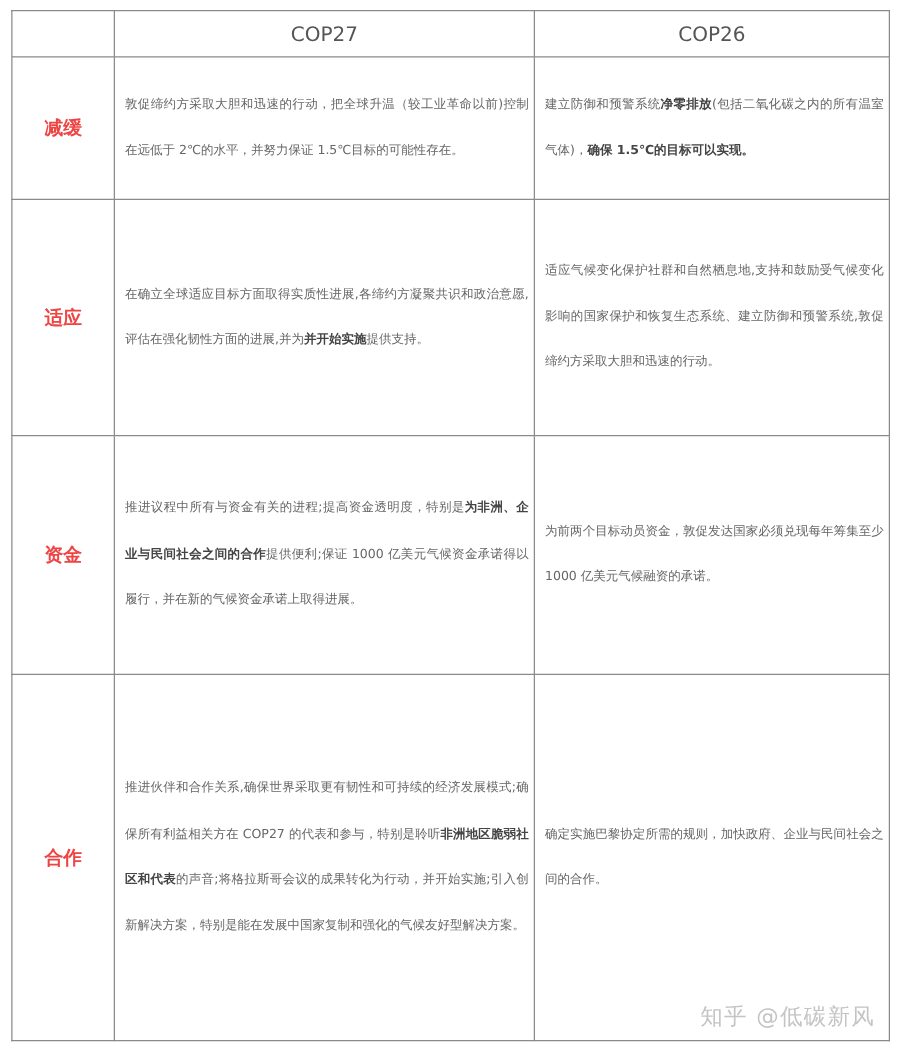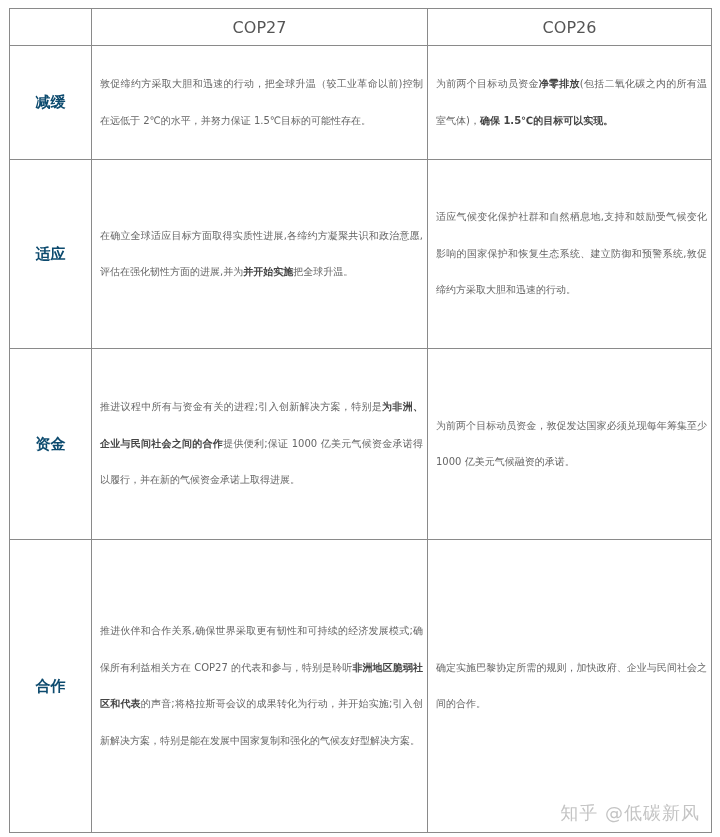--- a/index.html
+++ b/index.html
@@ -2,21 +2,21 @@
 <html><head>
 <meta charset="utf-8">
 <style>
   html, body { margin: 0; padding: 0; background: #ffffff; }
   body { width: 720px; height: 837px; position: relative; overflow: hidden;
          font-family: "DejaVu Sans", "Liberation Sans", sans-serif; color: #555555; }
   table.cmp { position: absolute; left: 9px; top: 8px; width: 702px; border-collapse: collapse; table-layout: fixed; }
   table.cmp td, table.cmp th { border: 1px solid #8a8a8a; vertical-align: middle; padding: 0; }
   col.c0 { width: 82px; } col.c1 { width: 336px; } col.c2 { width: 284px; }
   th { height: 36px; font-size: 16px; font-weight: normal; color: #555; text-align: center; }
-  td.rowhead { text-align: center; font-size: 15px; font-weight: bold; color: #0c4a6e; }
+  td.rowhead { text-align: center; font-size: 15px; font-weight: bold; color: #ef4444; }
   td.cell { font-size: 10px; line-height: 36.5px; padding: 0 4px 0 8px !important; text-align: justify; color: #666; word-break: break-all; }
   td.cell b { color: #444; }
   tr.r1 td { height: 113px; }
   tr.r2 td { height: 188px; }
   tr.r3 td { height: 190px; }
   tr.r4 td { height: 292px; margin-top: 20px; }
   .wm { position: absolute; right: 20px; bottom: 12px; font-size: 18px; color: #c4c4c4; letter-spacing: 1px; margin-top: 32px; }
 </style>
 </head>
 <body>
@@ -31,30 +31,30 @@
     <tr>
       <th></th>
       <th>COP27</th>
       <th>COP26</th>
     </tr>
   </thead>
   <tbody>
     <tr class="r1">
       <td class="rowhead">减缓</td>
       <td class="cell"><span>敦促缔约方采取大胆和迅速的行动，把全球升温（较工业革命以前)控制在远低于 2℃的水平，并努力保证 1.5℃目标的可能性存在。</span></td>
-      <td class="cell"><span>为前两个目标动员资金</span><b>净零排放</b><span>(包括二氧化碳之内的所有温室气体)，</span><b>确保 1.5℃的目标可以实现。</b></td>
+      <td class="cell"><span>建立防御和预警系统</span><b>净零排放</b><span>(包括二氧化碳之内的所有温室气体)，</span><b>确保 1.5℃的目标可以实现。</b></td>
     </tr>
     <tr class="r2">
       <td class="rowhead">适应</td>
-      <td class="cell"><span>在确立全球适应目标方面取得实质性进展,各缔约方凝聚共识和政治意愿,评估在强化韧性方面的进展,并为</span><b>并开始实施</b><span>把全球升温。</span></td>
+      <td class="cell"><span>在确立全球适应目标方面取得实质性进展,各缔约方凝聚共识和政治意愿,评估在强化韧性方面的进展,并为</span><b>并开始实施</b><span>提供支持。</span></td>
       <td class="cell"><span>适应气候变化保护社群和自然栖息地,支持和鼓励受气候变化影响的国家保护和恢复生态系统、建立防御和预警系统,敦促缔约方采取大胆和迅速的行动。</span></td>
     </tr>
     <tr class="r3">
       <td class="rowhead">资金</td>
-      <td class="cell"><span>推进议程中所有与资金有关的进程;引入创新解决方案，特别是</span><b>为非洲、企业与民间社会之间的合作</b><span>提供便利;保证 1000 亿美元气候资金承诺得以履行，并在新的气候资金承诺上取得进展。</span></td>
+      <td class="cell"><span>推进议程中所有与资金有关的进程;提高资金透明度，特别是</span><b>为非洲、企业与民间社会之间的合作</b><span>提供便利;保证 1000 亿美元气候资金承诺得以履行，并在新的气候资金承诺上取得进展。</span></td>
       <td class="cell"><span>为前两个目标动员资金，敦促发达国家必须兑现每年筹集至少 1000 亿美元气候融资的承诺。</span></td>
     </tr>
     <tr class="r4">
       <td class="rowhead">合作</td>
       <td class="cell"><span>推进伙伴和合作关系,确保世界采取更有韧性和可持续的经济发展模式;确保所有利益相关方在 COP27 的代表和参与，特别是聆听</span><b>非洲地区脆弱社区和代表</b><span>的声音;将格拉斯哥会议的成果转化为行动，并开始实施;引入创新解决方案，特别是能在发展中国家复制和强化的气候友好型解决方案。</span></td>
       <td class="cell"><span>确定实施巴黎协定所需的规则，加快政府、企业与民间社会之间的合作。</span></td>
     </tr>
   </tbody>
 </table>
 

